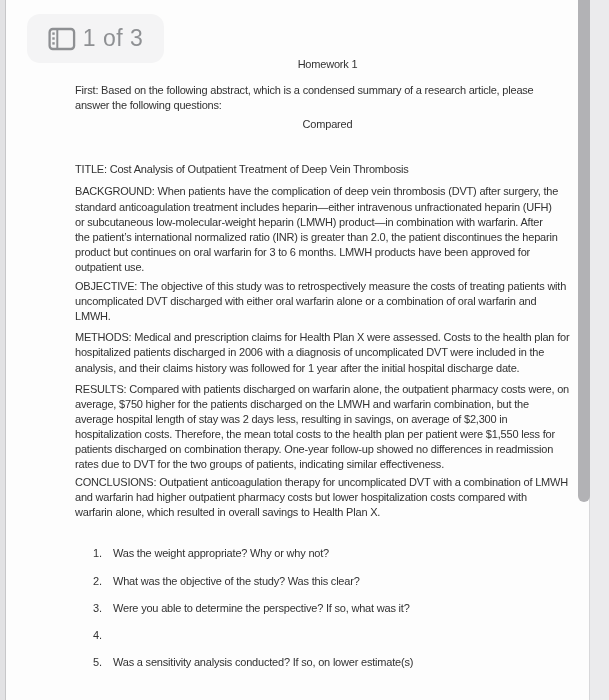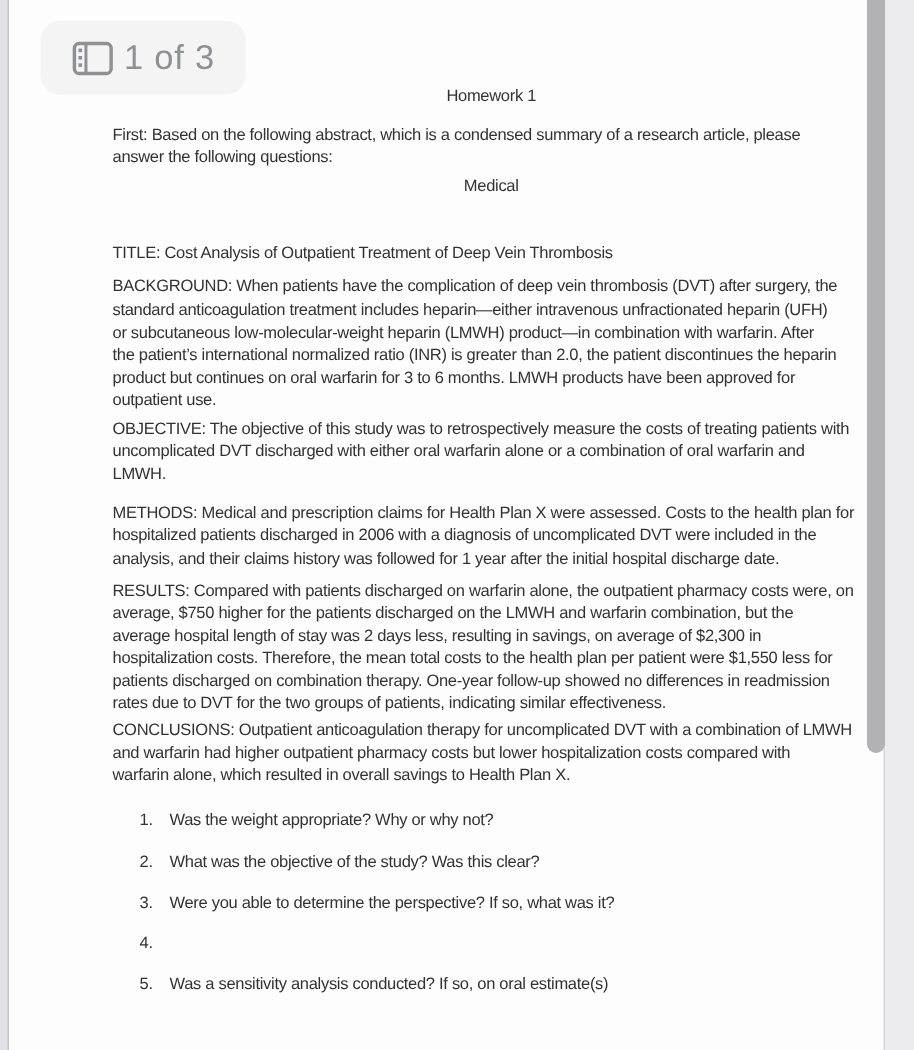--- a/index.html
+++ b/index.html
@@ -37,24 +37,24 @@
     color:#323232;
     font-size:11px;line-height:15.1px;letter-spacing:-0.2px;
   }
   .centered{text-align:center;}
   .para{white-space:pre-line;margin:0 0 5px 0;}
   .doc-title{margin:0 0 11px 0;}
   .intro{margin-bottom:4px;}
   .abstract-head{margin:0 0 30px 0;}
   .paper-title{margin:0 0 7px 0;}
   .sec-background{margin-bottom:4px;}
-  .sec-objective{margin-bottom:11px;}
+  .sec-objective{margin-bottom:6px;}
   .sec-methods{margin-bottom:6px;}
   .sec-results{margin-bottom:3px;}
-  .sec-conclusions{margin-bottom:15px;}
+  .sec-conclusions{margin-bottom:26px;}
   .question{
     display:flex;margin:0 0 12px 0;line-height:15.1px;
   }
   .question .num{
     width:20px;margin-left:18px;flex:none;
   }
   .scroll-thumb{
     position:absolute;top:0;right:19px;width:12px;height:502px;
     background:#b2b2b5;border-radius:0 0 6px 6px;cursor:pointer;
   }
@@ -79,21 +79,21 @@
     </span>
     <span class="label">1 of 3</span>
   </div>
 
   <div class="content">
     <div class="doc-title centered">Homework 1</div>
 
     <div class="para intro">First: Based on the following abstract, which is a condensed summary of a research article, please
 answer the following questions:</div>
 
-    <div class="abstract-head centered">Medical</div>
+    <div class="abstract-head centered">Compared</div>
 
     <div class="para paper-title">TITLE: Cost Analysis of Outpatient Treatment of Deep Vein Thrombosis</div>
 
     <div class="para sec-background">BACKGROUND: When patients have the complication of deep vein thrombosis (DVT) after surgery, the
 standard anticoagulation treatment includes heparin—either intravenous unfractionated heparin (UFH)
 or subcutaneous low-molecular-weight heparin (LMWH) product—in combination with warfarin. After
 the patient’s international normalized ratio (INR) is greater than 2.0, the patient discontinues the heparin
 product but continues on oral warfarin for 3 to 6 months. LMWH products have been approved for
 outpatient use.</div>
     <div class="para sec-objective">OBJECTIVE: The objective of this study was to retrospectively measure the costs of treating patients with
@@ -122,19 +122,19 @@
     </div>
     <div class="question">
       <span class="num">3.</span>
       <span>Were you able to determine the perspective? If so, what was it?</span>
     </div>
     <div class="question">
       <span class="num">4.</span>
     </div>
     <div class="question">
       <span class="num">5.</span>
-      <span>Was a sensitivity analysis conducted? If so, on oral estimate(s)</span>
+      <span>Was a sensitivity analysis conducted? If so, on lower estimate(s)</span>
     </div>
   </div>
 
 </div>
 
 <div class="scroll-thumb"></div>
 
 </body></html>

